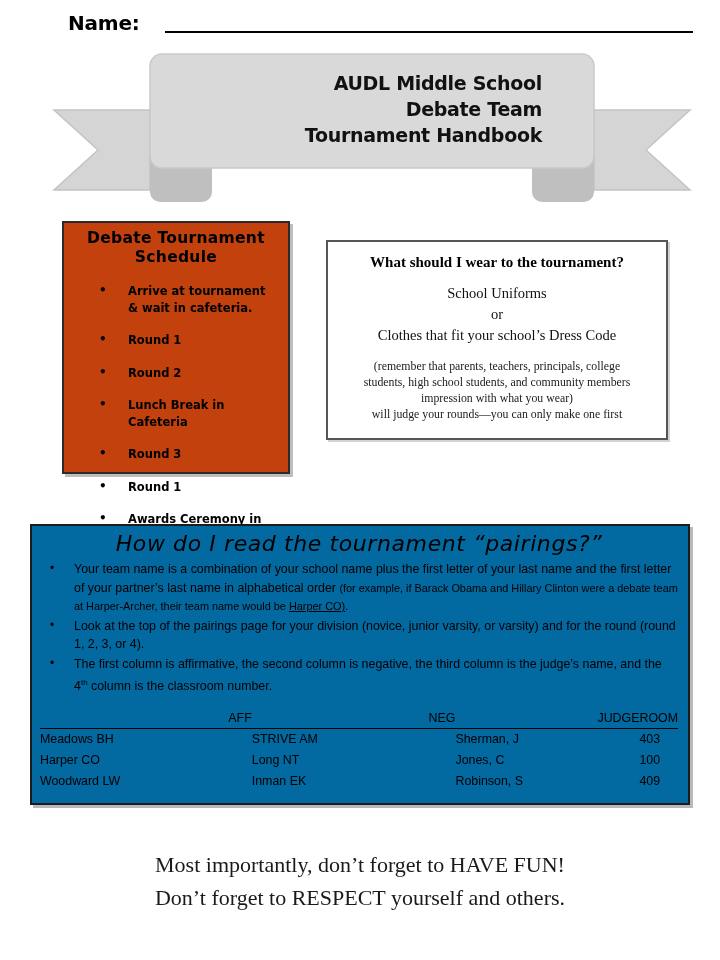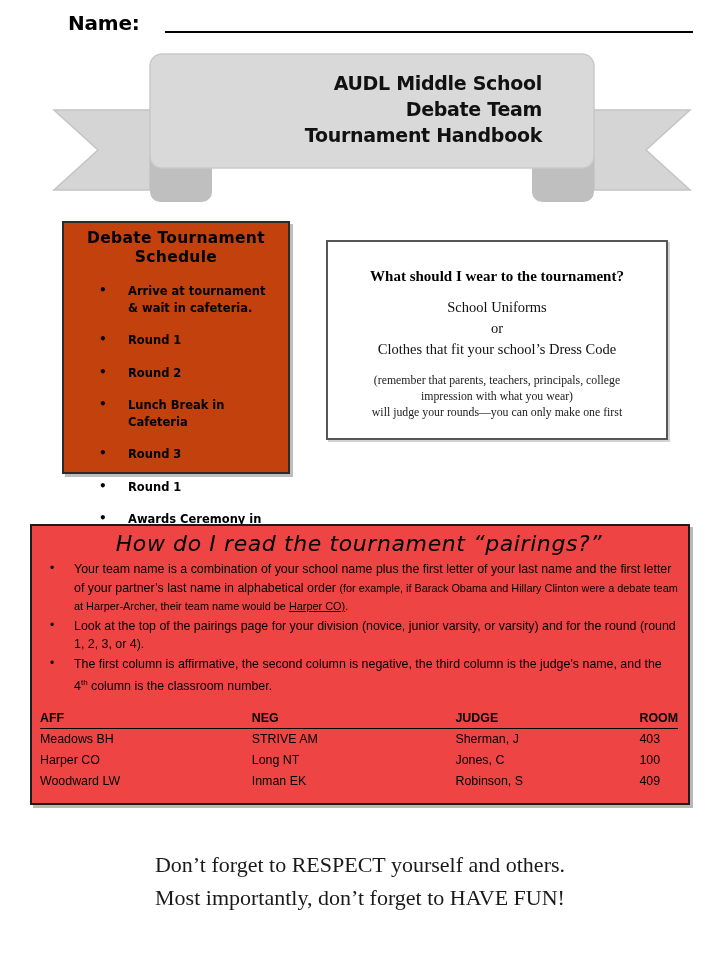--- a/index.html
+++ b/index.html
@@ -117,21 +117,21 @@
     left: 326px;
     top: 240px;
     width: 342px;
     height: 200px;
     background: #fff;
     border: 2px solid #565656;
     box-shadow: 2px 2px 0 0 #d2d2d2;
     box-sizing: border-box;
     text-align: center;
     font-family: "Liberation Serif", serif;
-    padding-top: 24px;
+    padding-top: 10px;
   }
   .dress-title {
     font-size: 15px;
     font-weight: bold;
     line-height: 20px;
     color: #000;
   }
   .dress-main {
     font-size: 14.5px;
     line-height: 21px;
@@ -146,21 +146,21 @@
     color: #1a1a1a;
   }
 
   
   .pairings-box {
     position: absolute;
     left: 30px;
     top: 524px;
     width: 660px;
     height: 281px;
-    background: #ef4444;
+    background: #0369a1;
     border: 2px solid #1c1c1c;
     box-shadow: 3px 3px 0 0 #b9b9b9;
     box-sizing: border-box;
     padding: 4px 10px 0 8px;
   }
   .pairings-title {
     text-align: center;
     font-family: "DejaVu Sans", sans-serif;
     font-style: italic;
     font-size: 22px;
@@ -196,22 +196,22 @@
   
   .pair-table {
     margin-top: 15px;
     width: 100%;
     border-collapse: collapse;
     font-family: "Liberation Sans", sans-serif;
     font-size: 12.4px;
     color: #000;
   }
   .pair-table th {
-    text-align: left;
-    font-weight: bold;
+    text-align: right;
+    font-weight: normal;
     border-bottom: 1.3px solid #000;
     padding: 0 0 1px 0;
     line-height: 17px;
   }
   .pair-table td {
     text-align: left;
     padding: 1px 0 1px 0;
     line-height: 19px;
   }
   .col-aff  { width: 213px; }
@@ -280,20 +280,21 @@
 
 <div class="dress-box">
   <div class="dress-title">What should I wear to the tournament?</div>
   <div class="dress-main">
     <div>School Uniforms</div>
     <div>or</div>
     <div>Clothes that fit your school’s Dress Code</div>
   </div>
   <div class="dress-note">
     <div>(remember that parents, teachers, principals, college</div>
+    <div>students, high school students, and community members</div>
     <div>impression with what you wear)</div>
     <div>will judge your rounds—you can only make one first</div>
   </div>
 </div>
 
 <div class="pairings-box">
   <div class="pairings-title">How do I read the tournament “pairings?”</div>
 
   <ul class="pair-list">
     <li><span>Your team name is a combination of your school name  plus the first letter of your last name and the first letter of your partner’s last name in alphabetical order </span><span class="small-note">(for example, if Barack Obama and Hillary Clinton were a debate team at Harper-Archer, their team name would be </span><span class="small-note u">Harper CO)</span><span class="small-note">.</span></li>
@@ -327,15 +328,15 @@
         <td>Woodward LW</td>
         <td>Inman EK</td>
         <td>Robinson, S</td>
         <td class="td-room">409</td>
       </tr>
     </tbody>
   </table>
 </div>
 
 <div class="footer">
+  <div>Most importantly, don’t forget to HAVE FUN!</div>
   <div>Don’t forget to RESPECT yourself and others.</div>
-  <div>Most importantly, don’t forget to HAVE FUN!</div>
 </div>
 
 </body></html>

